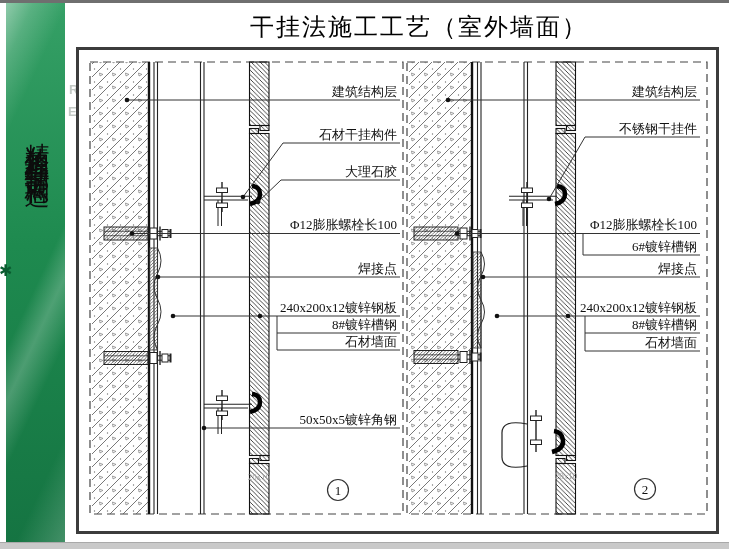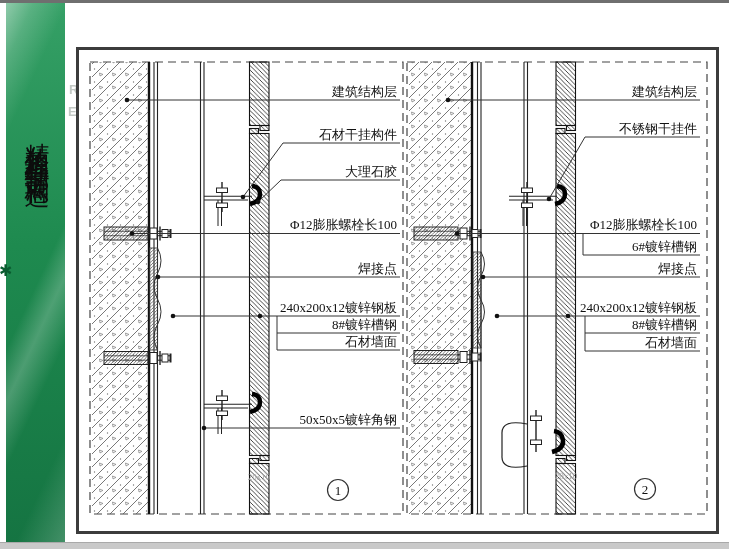--- a/index.html
+++ b/index.html
@@ -38,20 +38,21 @@
   <div class="topline"></div>
 
   <div class="sidebar">
     <span class="clover">✱</span>
     <div class="side-text">精装修工程细部节点构造</div>
   </div>
 
   <div class="wm r">R</div>
   <div class="wm e">E</div>
 
+  <div class="title">干挂法施工工艺（室外墙面）</div>
   <div class="frame"></div>
 
   <svg class="draw" width="729" height="549" viewBox="0 0 729 549">
     <defs>
       <pattern id="pw" width="13" height="13" patternUnits="userSpaceOnUse">
         <path d="M-1,14 L14,-1" stroke="#555" stroke-width="0.8" fill="none"></path>
         <circle cx="3.5" cy="4" r="0.7" fill="#777"></circle>
         <path d="M8.5,8 l3.4,1.4 -2.9,1.6 z" fill="none" stroke="#666" stroke-width="0.6"></path>
       </pattern>
       <pattern id="ps" width="4.5" height="4.5" patternUnits="userSpaceOnUse">

